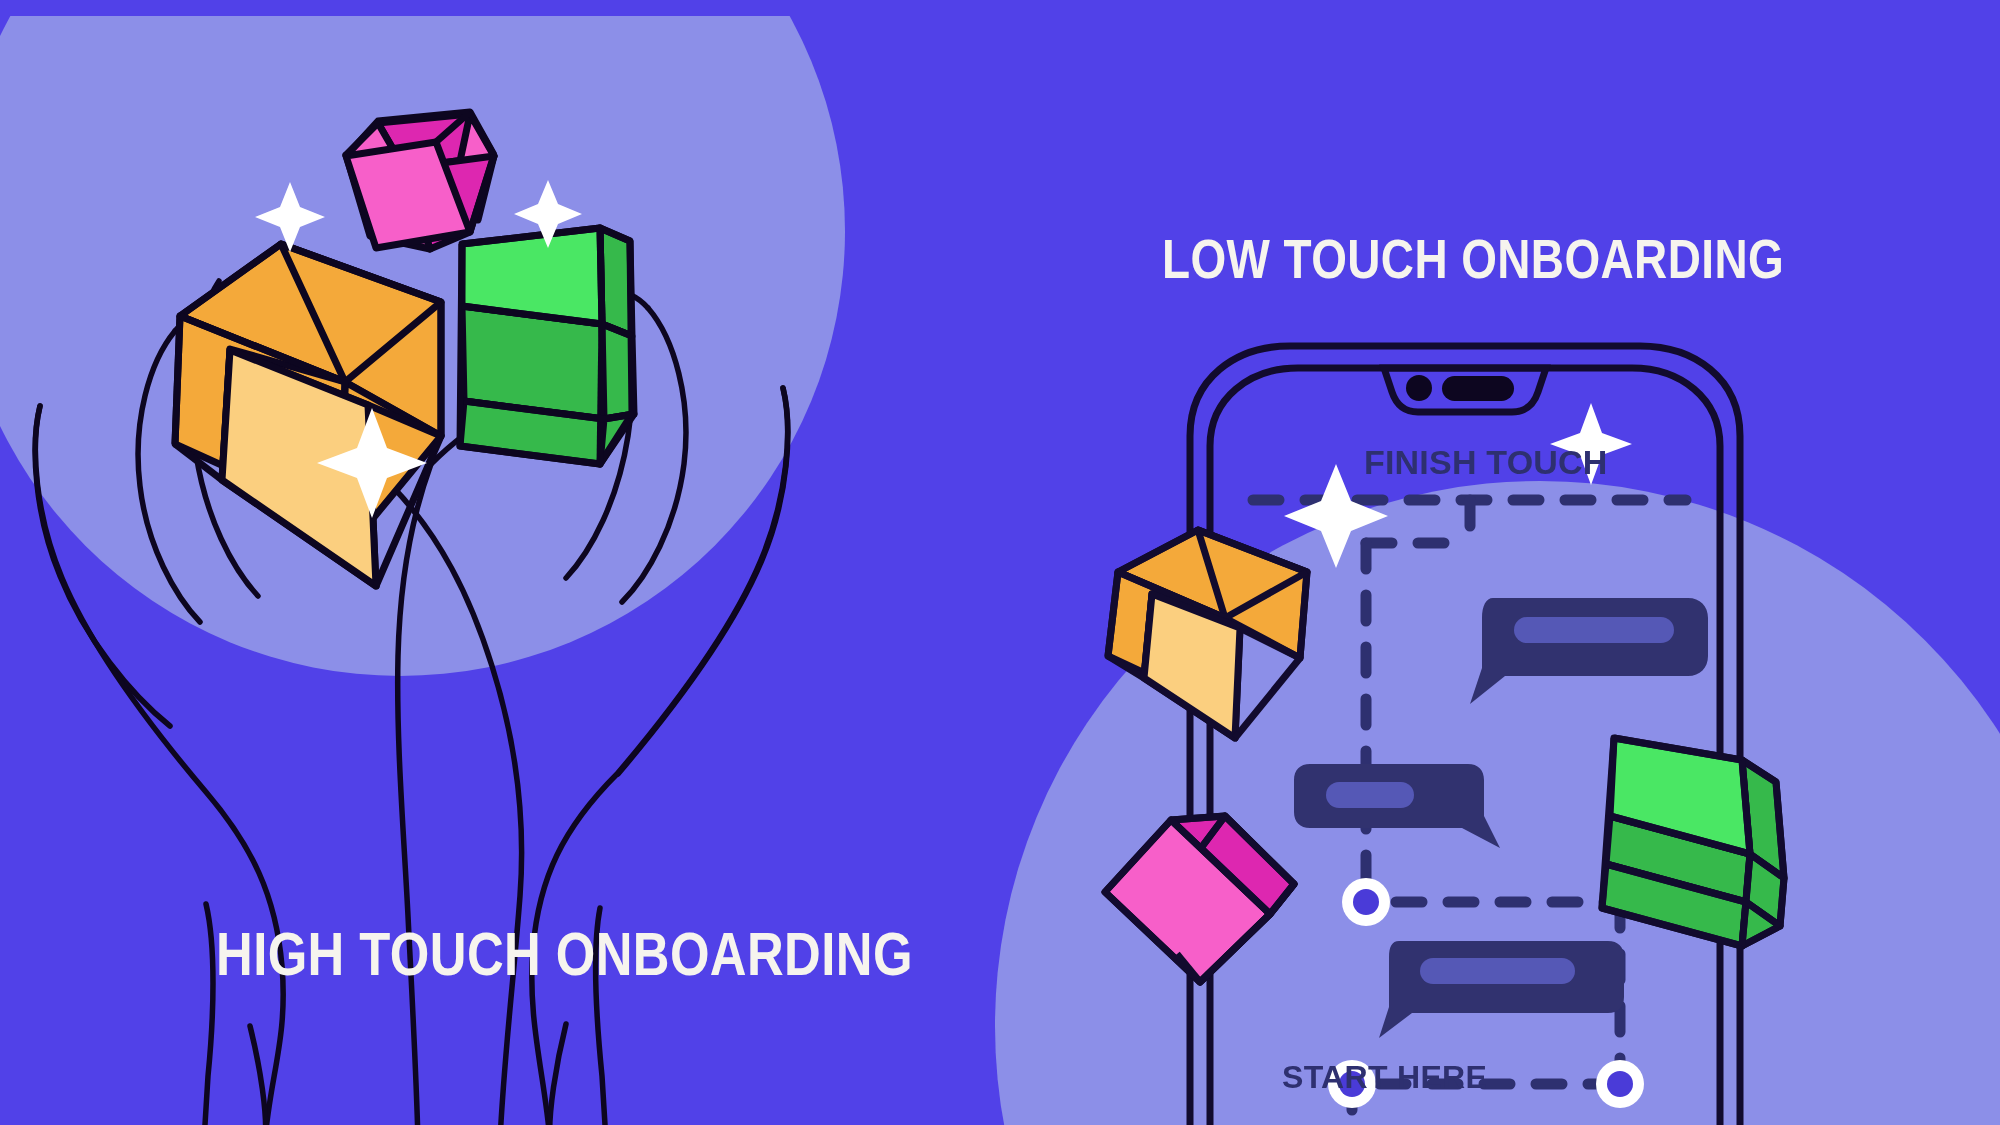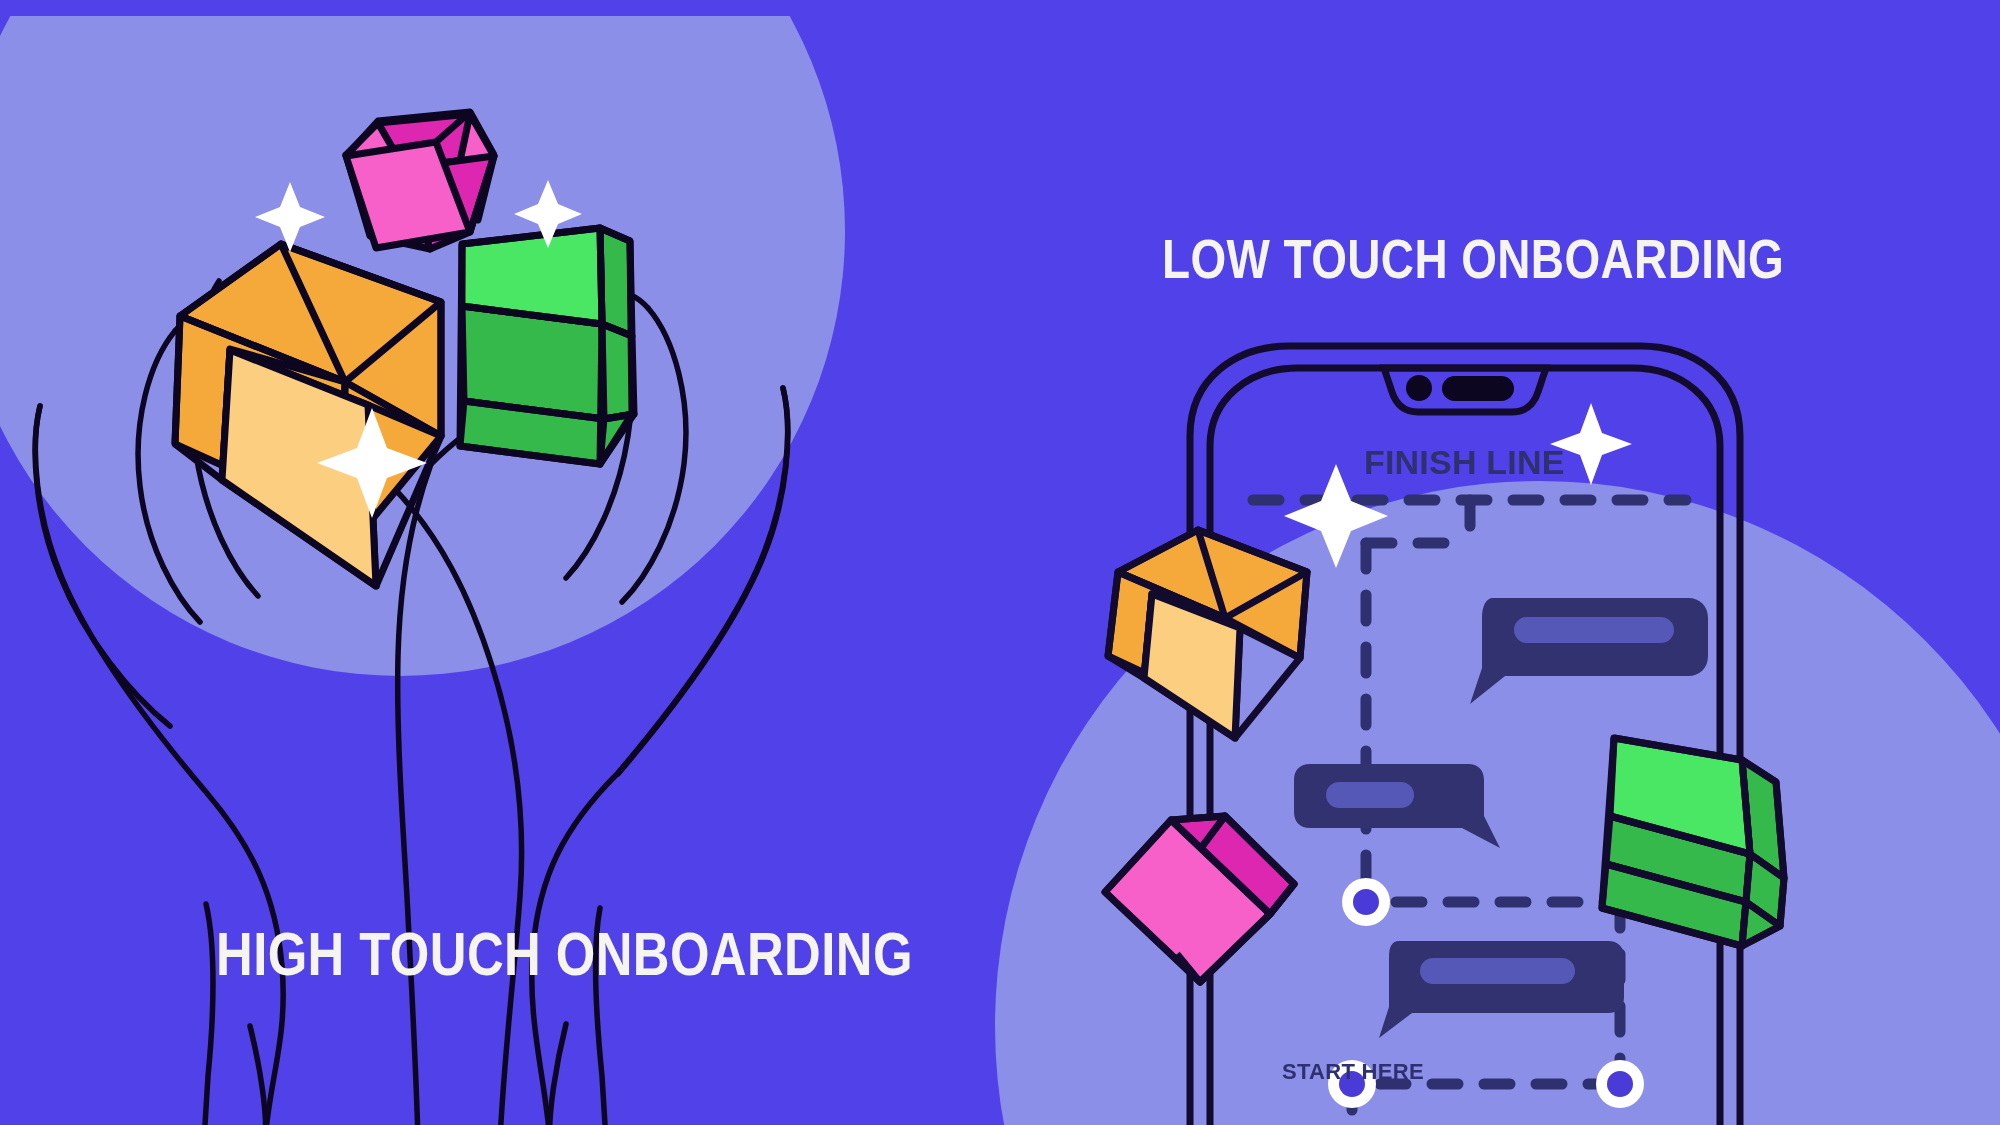--- a/index.html
+++ b/index.html
@@ -54,21 +54,21 @@
   }
   #label-finish {
     left: 1364px;
     top: 427px;
     font-size: 34px;
     letter-spacing: 0.2px;
   }
   #label-start {
     left: 1282px;
     top: 1043px;
-    font-size: 22px;
+    font-size: 32px;
     letter-spacing: 0.3px;
   }
 </style>
 </head>
 <body>
 
 <div id="stage">
 
   <svg class="layer" viewBox="0 0 2000 1125">
     <rect x="0" y="0" width="2000" height="1125" fill="#5141e8"></rect>
@@ -268,17 +268,17 @@
       <polyline points="1750,838 1742,930" fill="none"></polyline>
       <polyline points="1606,848 1746,886 1780,910" fill="none"></polyline>
       <polyline points="1742,744 1750,838" fill="none"></polyline>
     </g>
   </svg>
 
   <div class="heading" id="title-low">LOW TOUCH ONBOARDING</div>
 
   <div class="heading" id="title-high">HIGH TOUCH ONBOARDING</div>
 
-  <div class="screen-label" id="label-finish">FINISH LINE</div>
+  <div class="screen-label" id="label-finish">FINISH TOUCH</div>
 
   <div class="screen-label" id="label-start">START HERE</div>
 
 </div>
 
 </body></html>

